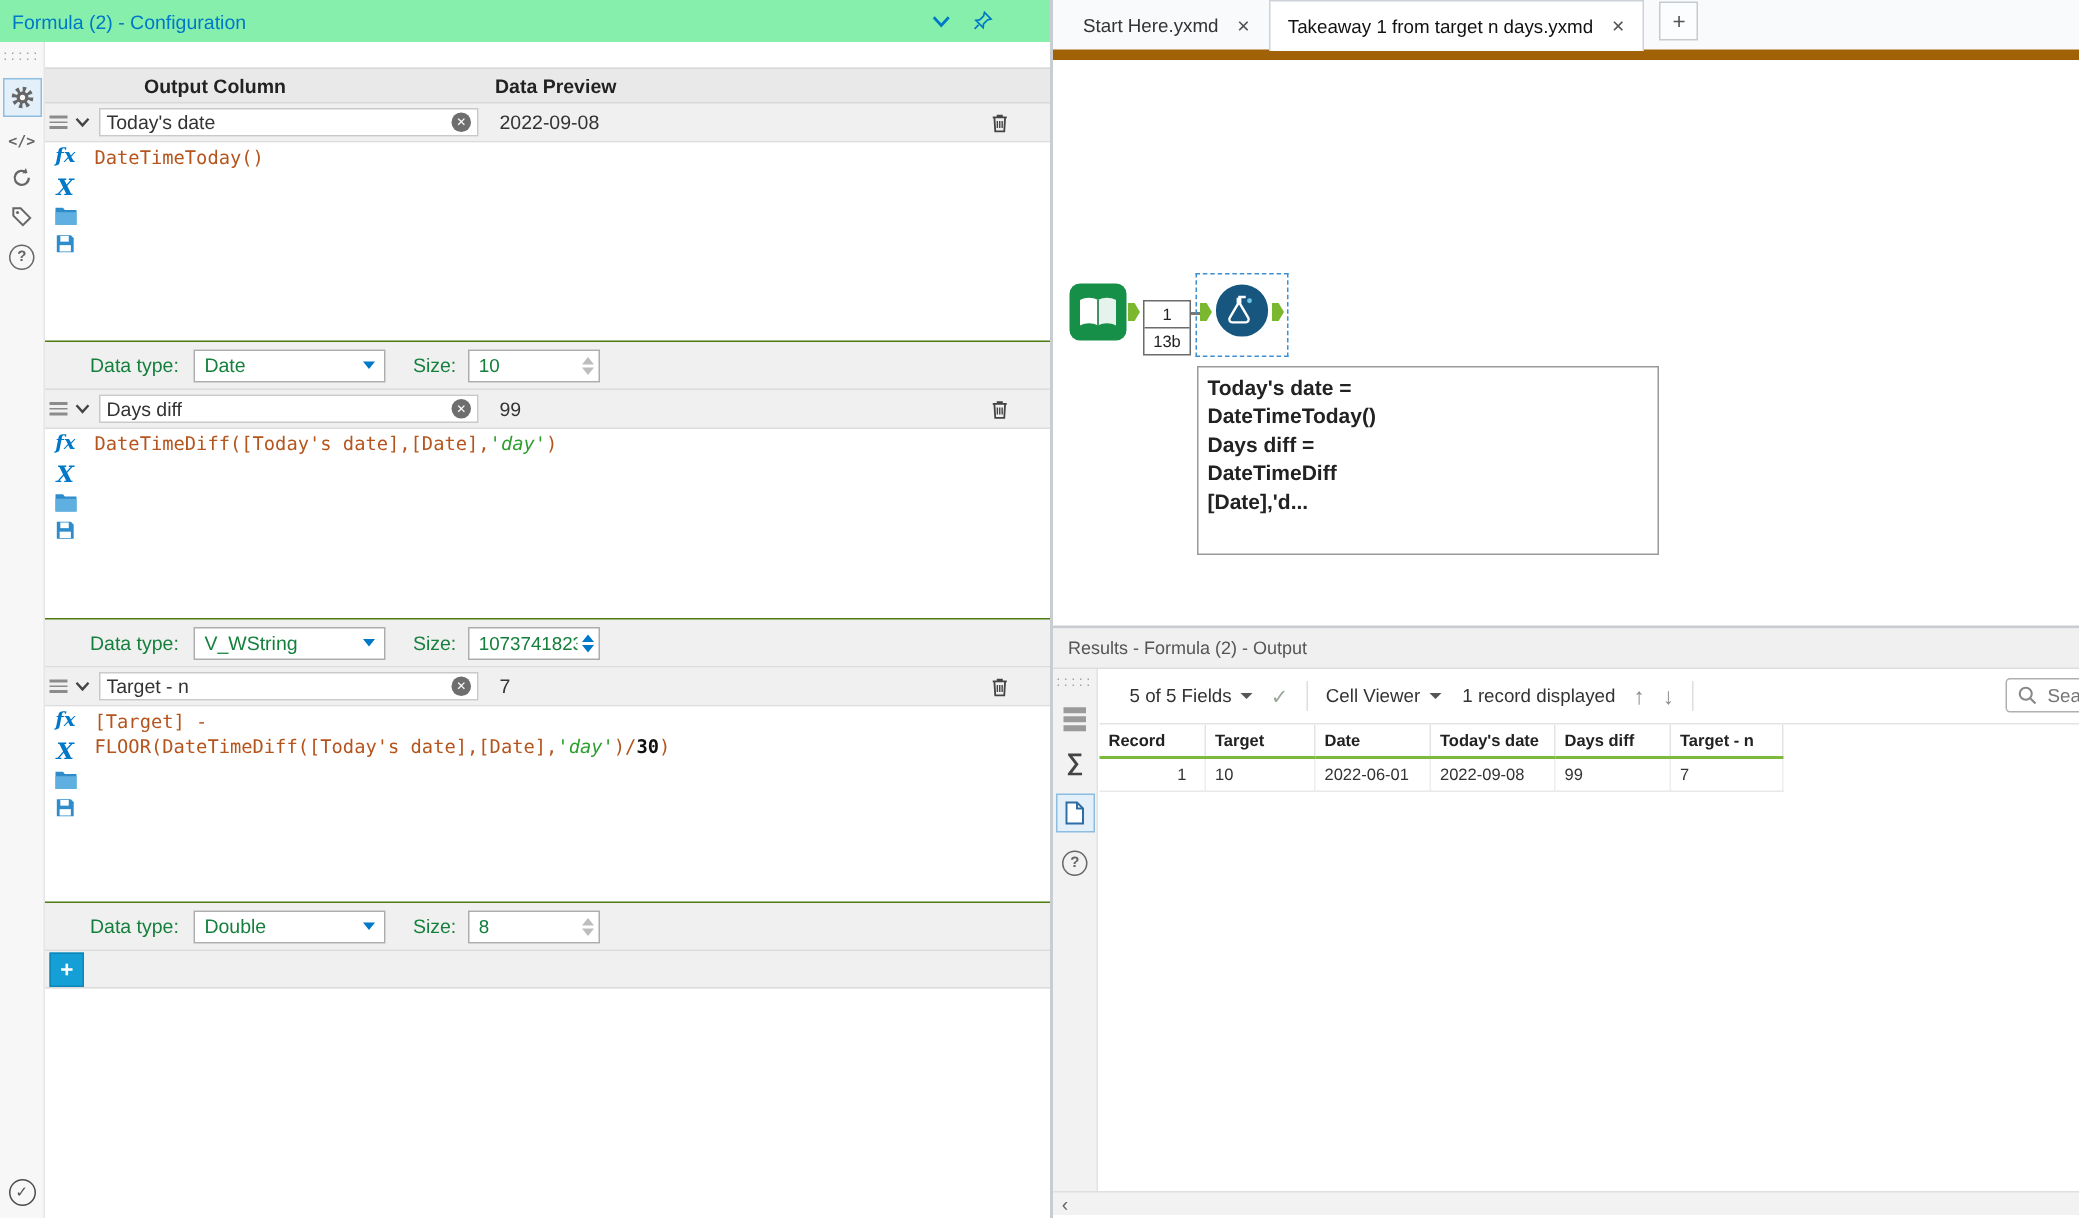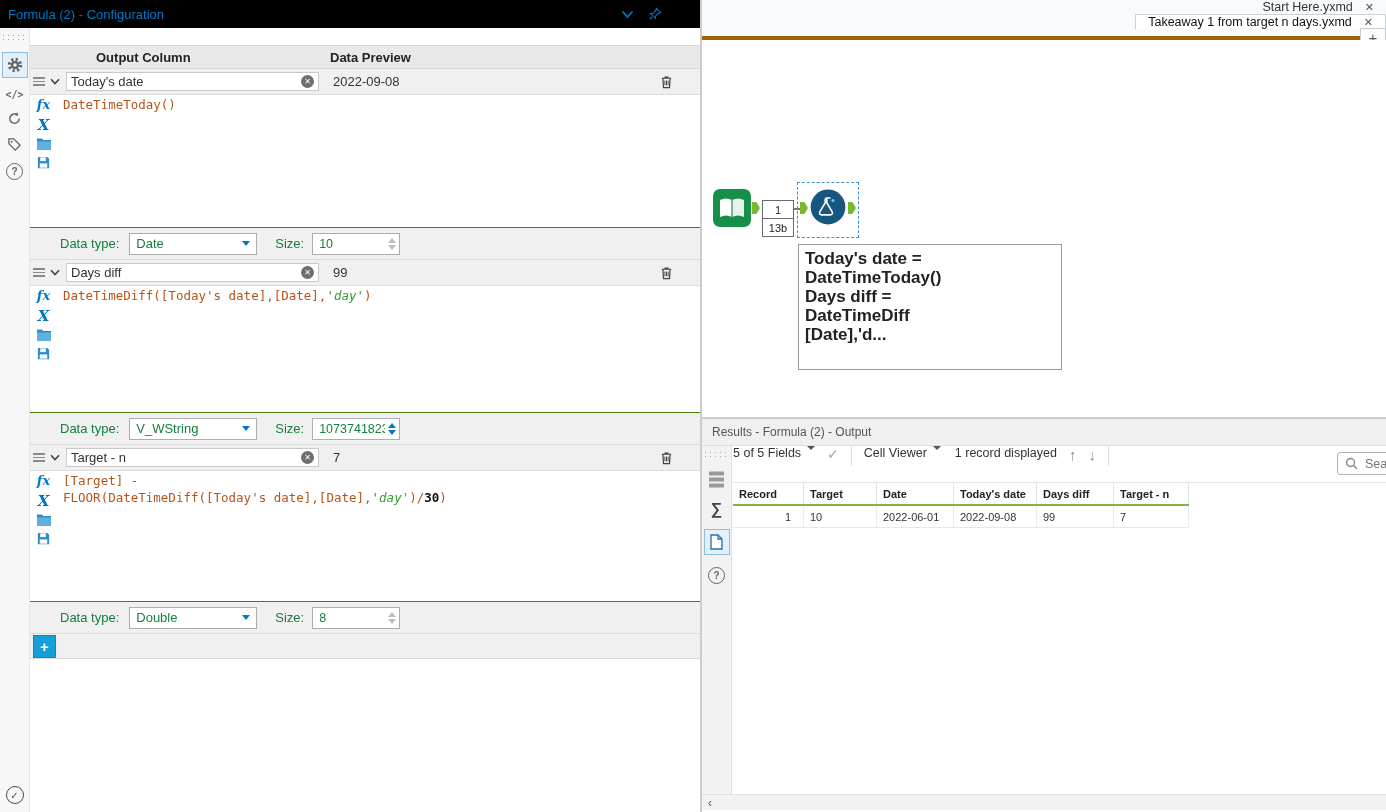--- a/index.html
+++ b/index.html
@@ -2,21 +2,21 @@
 <html><head>
 <meta charset="utf-8">
 <style>
   html,body{margin:0;padding:0;background:#fff;}
   .screen{position:relative;width:1386px;height:812px;overflow:hidden;
     font-family:"Liberation Sans",sans-serif;font-size:13px;color:#333;background:#fff;}
 
   
   .cfg{position:absolute;left:0;top:0;width:700px;height:812px;background:#fff;}
   .vsplit{position:absolute;left:700px;top:0;width:2px;height:812px;background:#c9ccd1;}
-  .cfg-title{height:28px;background:#000000;border-bottom:1px solid #dcdcdc;display:flex;align-items:center;padding:0 38px 0 8px;}
+  .cfg-title{height:28px;background:#86efac;border-bottom:1px solid #dcdcdc;display:flex;align-items:center;padding:0 38px 0 8px;}
   .cfg-title .t{color:#0078c8;font-size:13px;}
   .cfg-title .ticons{margin-left:auto;display:flex;align-items:center;gap:14px;}
   .cfg-rail{position:absolute;left:0;top:28px;bottom:0;width:30px;background:#f7f7f7;border-right:1px solid #e6e6e6;
     display:flex;flex-direction:column;align-items:center;gap:11px;padding-top:5px;box-sizing:border-box;}
   .grip{color:#9a9a9a;font-size:9px;line-height:4px;letter-spacing:2px;text-align:center;user-select:none;}
   .railbox{width:24px;height:24px;border:1px solid #8fbde0;background:#e3f0fa;display:flex;align-items:center;justify-content:center;}
   .code-glyph{font-size:10px;font-weight:bold;color:#666;font-family:"DejaVu Sans Mono",monospace;}
   .qcircle{width:15px;height:15px;border:1.5px solid #666;border-radius:50%;color:#666;font-size:10px;font-weight:bold;
     display:flex;align-items:center;justify-content:center;}
   .checkcircle{width:16px;height:16px;border:1.5px solid #4c4c4c;border-radius:50%;color:#4c4c4c;font-size:10px;
@@ -61,52 +61,52 @@
   .spin i{display:block;width:0;height:0;border-left:4px solid transparent;border-right:4px solid transparent;}
   .spin .up{border-bottom:5px solid #bdbdbd;} .spin .dn{border-top:5px solid #bdbdbd;}
   .spin.blue .up{border-bottom-color:#0078c8;} .spin.blue .dn{border-top-color:#0078c8;}
 
   .add-row{height:24px;background:#f0f0f0;border-bottom:1px solid #dcdcdc;display:flex;align-items:center;padding-left:3px;}
   .add-btn{width:21px;height:21px;background:#14a0d6;border:1px solid #0d86b8;color:#fff;font-size:15px;font-weight:bold;
     display:flex;align-items:center;justify-content:center;line-height:1;}
 
   
   .right{position:absolute;left:702px;top:0;width:684px;height:812px;background:#fff;}
-  .tabbar{height:40px;background:#f9fafb;border-bottom:4px solid #a16207;display:flex;align-items:flex-end;padding-left:8px;box-sizing:border-box;flex-direction:column;}
+  .tabbar{height:40px;background:#f9fafb;border-bottom:7px solid #a16207;display:flex;align-items:flex-end;padding-left:8px;box-sizing:border-box;}
   .tab{height:32px;display:flex;align-items:center;gap:12px;padding:0 12px;font-size:12.5px;color:#333;white-space:nowrap;}
   .tab.active{background:#fff;border:1px solid #cdd2d7;border-bottom:none;height:33px;margin-bottom:-1px;color:#111;}
   .tab-close{color:#555;font-size:11px;}
   .newtab{width:24px;height:24px;border:1px solid #c6cbd0;background:#fcfdfe;color:#555;font-size:15px;
     display:flex;align-items:center;justify-content:center;margin:0 0 6px 10px;}
 
   .canvas{position:absolute;left:0;top:40px;right:0;height:375px;background:#fff;overflow:hidden;}
   .tool{position:absolute;}
   .tool-book{left:10px;top:148px;width:40px;height:40px;}
   .anchor{position:absolute;width:8px;height:12px;background:#7cb82f;clip-path:polygon(0 0,55% 0,100% 50%,55% 100%,0 100%);}
   .a-book-out{left:50px;top:162px;}
   .connbox{position:absolute;left:60px;top:160px;width:32px;height:37px;background:#fff;border:1px solid #6b6b6b;
     display:flex;flex-direction:column;font-size:11px;color:#222;text-align:center;box-sizing:border-box;}
   .connbox span{flex:1;display:flex;align-items:center;justify-content:center;}
   .connbox .conn-top{border-bottom:1px solid #6b6b6b;}
   .wire{position:absolute;left:92px;top:168px;width:7px;height:2px;background:#787878;}
   .selbox{position:absolute;left:95px;top:142px;width:62px;height:56px;border:1.6px dashed #3d8fd1;box-sizing:border-box;}
   .a-f-in{left:98px;top:162px;}
   .tool-formula{left:107px;top:148px;width:38px;height:38px;}
   .a-f-out{left:146px;top:162px;}
-  .annotation{position:absolute;left:96px;top:204px;width:264px;height:126px;background:#fff;border:1px solid #9a9a9a;
-    padding:4px 6px;box-sizing:border-box;font-size:17px;font-weight:bold;line-height:19px;color:#222;}
+  .annotation{position:absolute;left:96px;top:204px;width:308px;height:126px;background:#fff;border:1px solid #9a9a9a;
+    padding:4px 6px;box-sizing:border-box;font-size:14px;font-weight:bold;line-height:19px;color:#222;}
 
   
   .results{position:absolute;left:0;top:417px;right:0;bottom:0;border-top:2px solid #c9ccd1;background:#fff;box-sizing:border-box;}
   .res-title{height:26px;line-height:26px;background:#f0f0f0;border-bottom:1px solid #ddd;font-size:12px;color:#555;padding-left:10px;}
   .res-rail{position:absolute;left:0;top:27px;bottom:17px;width:30px;background:#f2f2f2;border-right:1px solid #e2e2e2;
     display:flex;flex-direction:column;align-items:center;gap:12px;padding-top:4px;box-sizing:border-box;}
   .sigma{font-size:16px;font-weight:bold;color:#444;line-height:16px;}
   .res-content{position:absolute;left:31px;right:0;top:27px;bottom:17px;}
-  .res-toolbar{position:relative;height:36px;border-bottom:1px solid #e4e4e4;display:flex;padding-left:0;font-size:12.5px;color:#333;}
+  .res-toolbar{position:relative;height:36px;border-bottom:1px solid #e4e4e4;display:flex;align-items:center;padding-left:20px;font-size:12.5px;color:#333;}
   .caret-gray{width:0;height:0;border-left:4px solid transparent;border-right:4px solid transparent;border-top:4.5px solid #555;margin-left:6px;}
   .tb-check{color:#9aa79a;font-size:14px;margin-left:12px;}
   .tb-sep{width:1px;height:20px;background:#ddd;margin:0 12px;}
   .tb-gap{margin-left:14px;}
   .udarrow{color:#8a8a8a;font-size:15px;margin-left:12px;}
   .searchbox{position:absolute;left:604px;top:6px;width:130px;height:23px;border:1px solid #b0b0b0;border-radius:3px;background:#fff;
     display:flex;align-items:center;padding:0 7px;gap:5px;box-sizing:border-box;}
   .searchbox input{border:none;outline:none;background:transparent;font-size:12.5px;color:#555;width:90px;font-family:"Liberation Sans",sans-serif;}
 
   table.rtable{border-collapse:collapse;font-size:11px;margin-top:0;}

